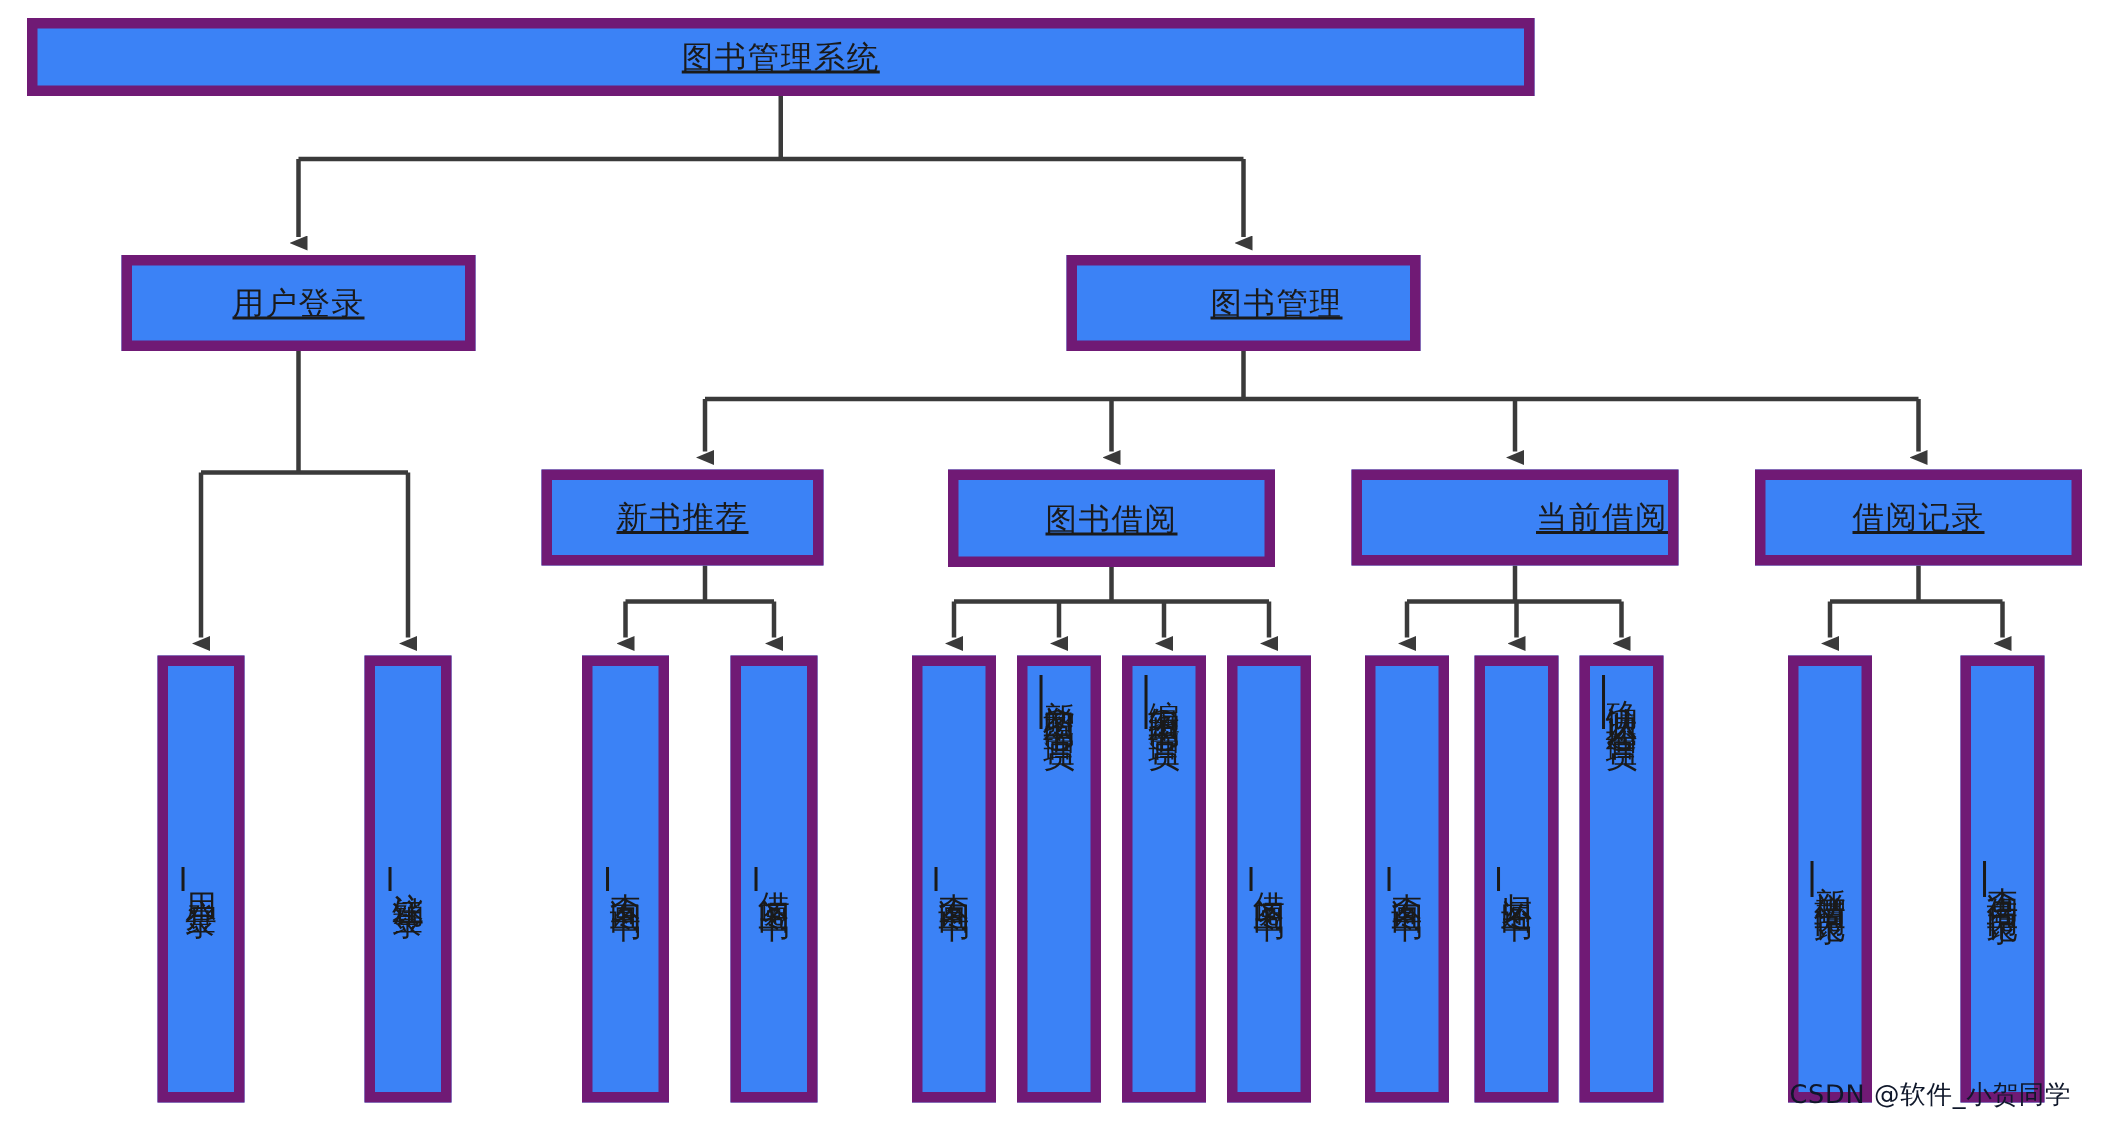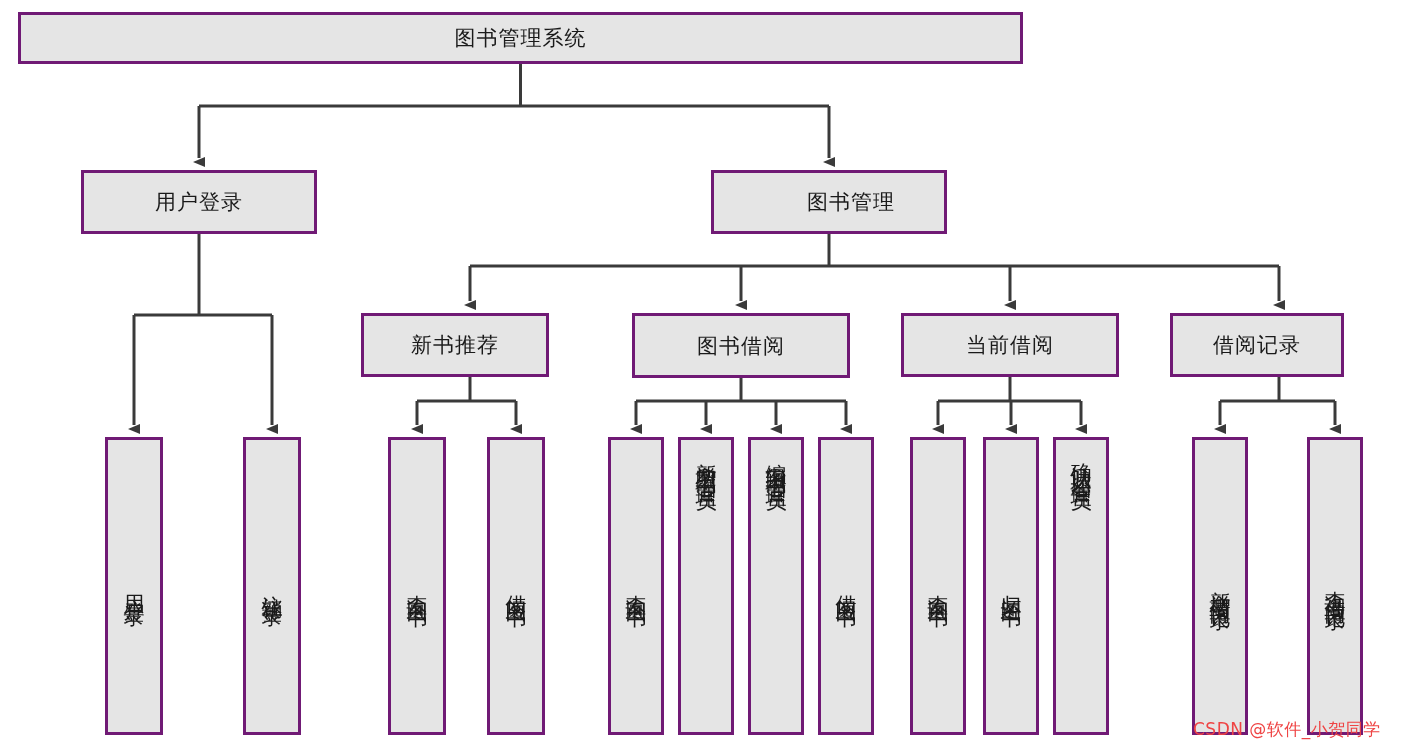--- a/index.html
+++ b/index.html
@@ -22,26 +22,27 @@
     position: absolute;
     left: 0;
     top: 0;
     width: 1405px;
     height: 747px;
     pointer-events: none;
   }
   .node {
     position: absolute;
     box-sizing: border-box;
-    border: 3px solid #701a75;
-    background: #e5e5e5;
+    border: 7px solid #701a75;
+    background: #3b82f6;
     display: flex;
     align-items: center;
     justify-content: center;
     color: #1a1a1a;
+    text-decoration: underline;
   }
   .node.horiz {
     font-size: 21px;
     letter-spacing: 1px;
   }
   .node.vert {
     align-items: flex-start;
     justify-content: center;
     padding-top: 6px;
   }
@@ -52,21 +53,21 @@
     line-height: 1.05;
     letter-spacing: 4px;
     white-space: nowrap;
   }
   .node.vert.centered {
     align-items: center;
     padding-top: 0;
   }
   .watermark {
     position: absolute;
-    color: #ef4444;
+    color: #0f172a;
     font-size: 17px;
     letter-spacing: 0.5px;
     white-space: nowrap;
     user-select: none;
   }
 </style>
 </head>
 <body>
 
 <div id="canvas">
@@ -123,24 +124,24 @@
       </div>
       <div class="node horiz" style="left: 711px; top: 170px; width: 236px; height: 64px; padding-left: 44px;">
         <span>图书管理</span>
       </div>
       <div class="node horiz" style="left: 361px; top: 313px; width: 188px; height: 64px;">
         <span>新书推荐</span>
       </div>
       <div class="node horiz" style="left: 632px; top: 313px; width: 218px; height: 65px;">
         <span>图书借阅</span>
       </div>
-      <div class="node horiz" style="left: 901px; top: 313px; width: 218px; height: 64px;">
+      <div class="node horiz" style="left: 901px; top: 313px; width: 218px; height: 64px; justify-content: flex-end;">
         <span>当前借阅</span>
       </div>
-      <div class="node horiz" style="left: 1170px; top: 313px; width: 174px; height: 64px;">
+      <div class="node horiz" style="left: 1170px; top: 313px; width: 218px; height: 64px;">
         <span>借阅记录</span>
       </div>
       <div class="node vert centered" style="left: 105px; top: 437px; width: 58px; height: 298px;">
         <span class="vlabel">用户登录</span>
       </div>
       <div class="node vert centered" style="left: 243px; top: 437px; width: 58px; height: 298px;">
         <span class="vlabel">注销登录</span>
       </div>
       <div class="node vert centered" style="left: 388px; top: 437px; width: 58px; height: 298px;">
         <span class="vlabel">查询图书</span>

